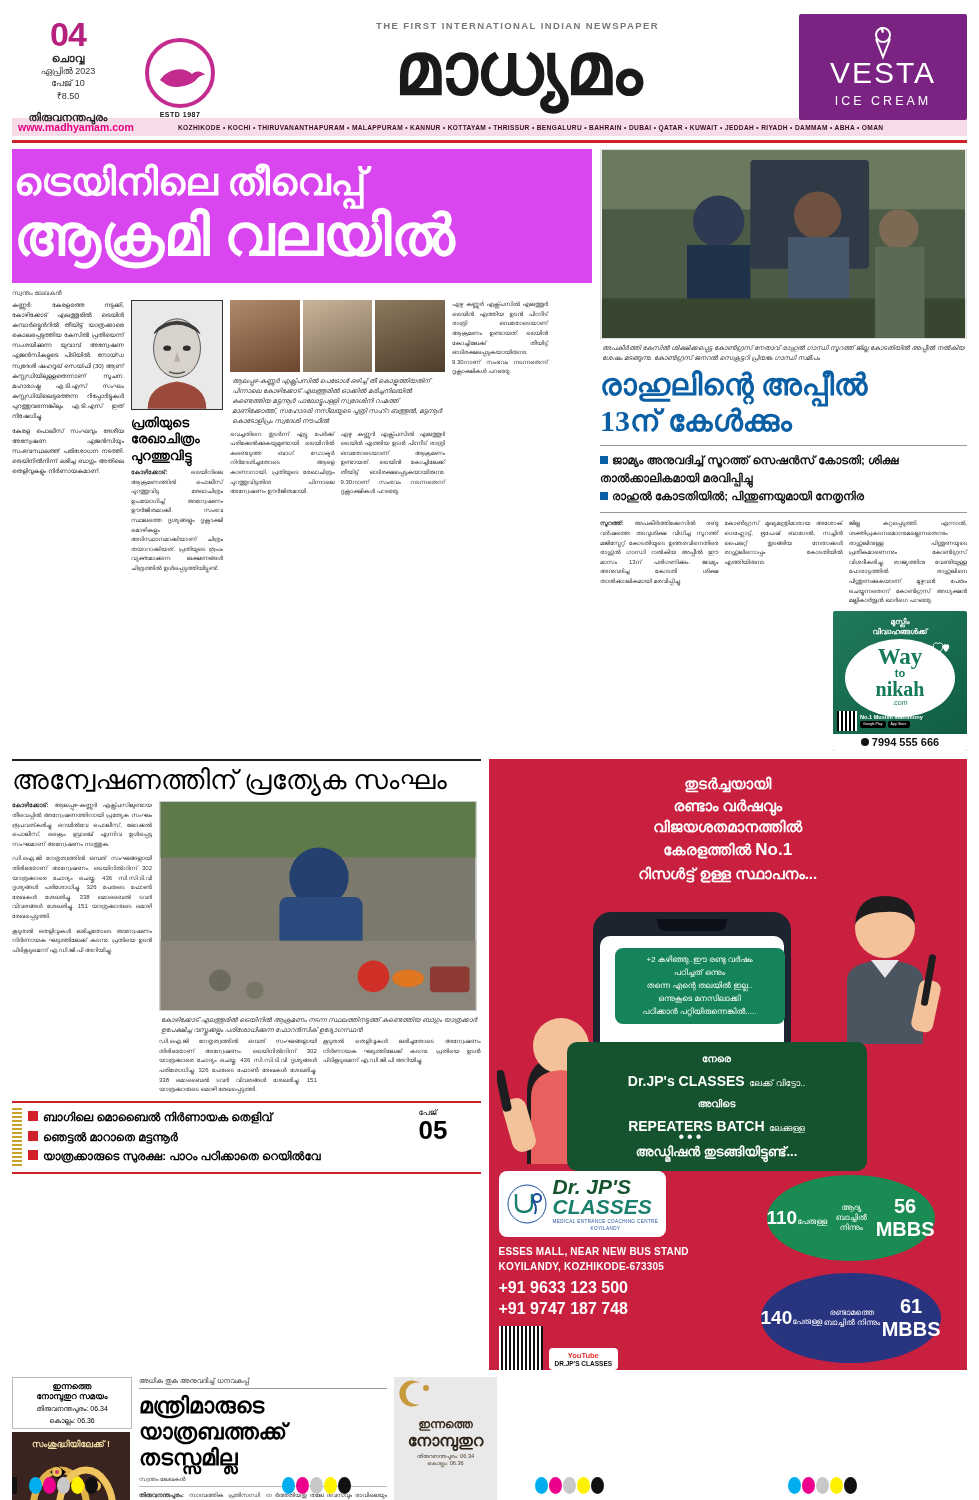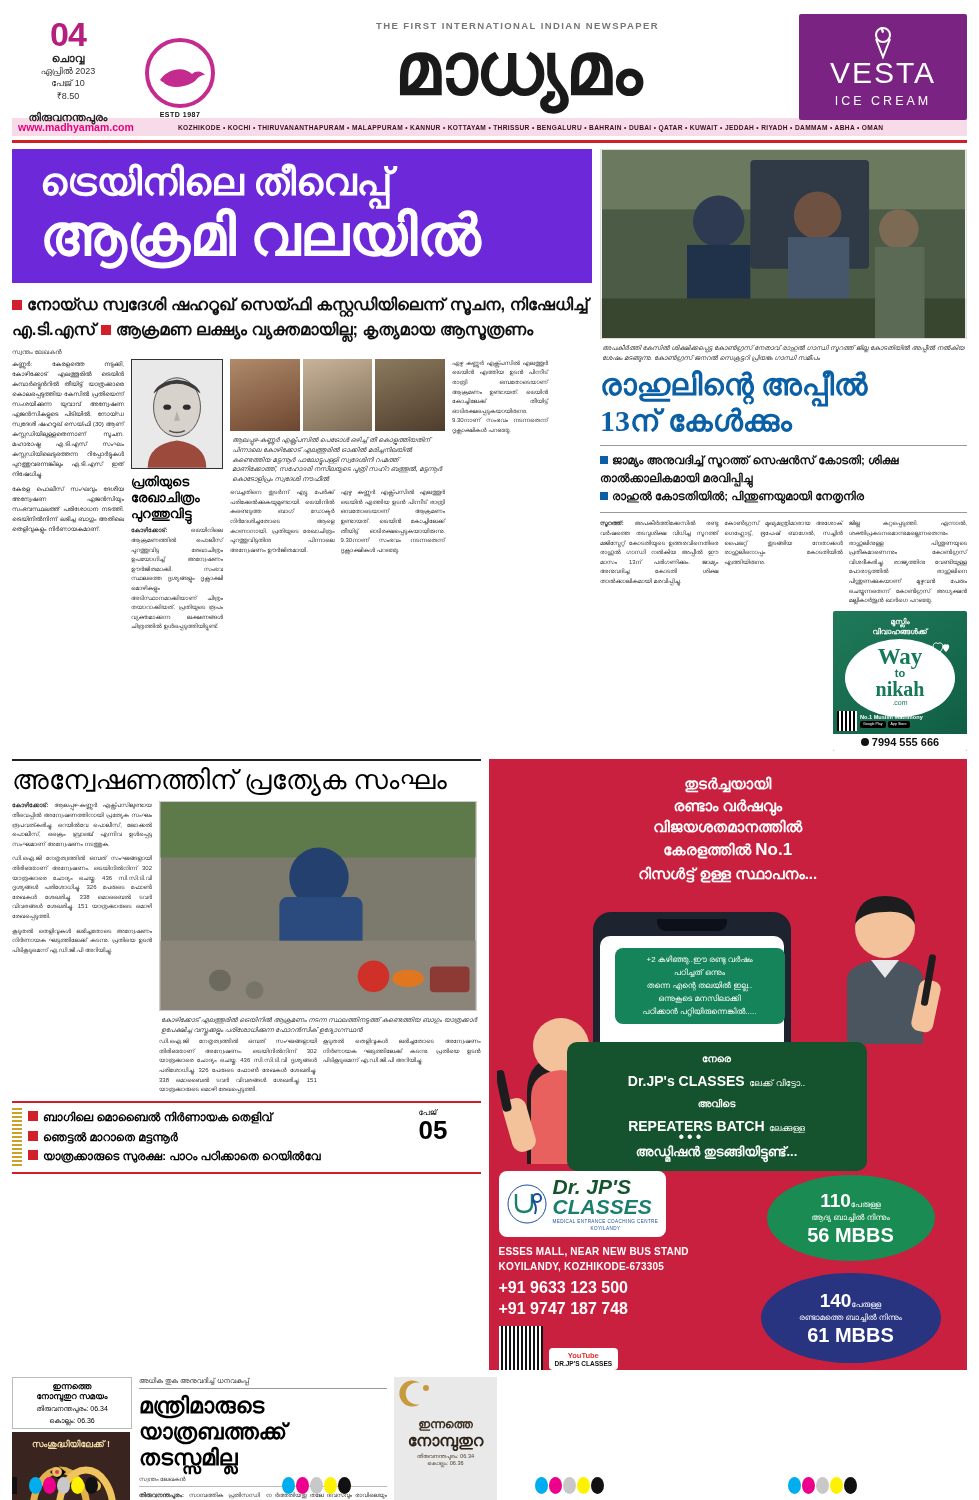--- a/index.html
+++ b/index.html
@@ -45,21 +45,21 @@
   .editions { background:#f7dbe8; height:18px; display:flex; align-items:center; padding:0 6px; }
   .web { color:#e6007e; font-weight:bold; font-size:10.5px; width:160px; }
   .ed-list { font-size:6.6px; letter-spacing:.35px; color:#3a1020; font-weight:bold; }
 
   .rule-red { height:3px; background:#cf2027; margin-top:4px; }
 
   
   .topblock { display:flex; gap:8px; margin-top:6px; }
   .lead { width:580px; }
   .lead-banner {
-    background:#6d28d9; color:#fff; padding:12px 14px 16px 28px;
+    background:#d946ef; color:#fff; padding:12px 14px 16px 2px;
   }
   .lead-k { font-size:38px; font-weight:bold; line-height:1.12; font-family:"Liberation Serif", serif;}
   .lead-h { font-size:57px; font-weight:bold; line-height:1.1; margin-top:1px; font-family:"Liberation Serif", serif;}
   .lead-subs { margin-top:9px; font-size:16.5px; font-weight:bold; color:#111; line-height:1.5; }
   .bsq { display:inline-block; width:10px; height:10px; background:#d2202a; margin-right:5px; }
 
   .rightcol { width:367px; }
   .photo-main { width:100%; height:190px; position:relative; overflow:hidden; border:1px solid #ddd; }
   .cap { font-size:6.6px; line-height:1.5; color:#333; font-style:italic; padding:4px 2px 2px 2px; }
 
@@ -84,21 +84,21 @@
   .jp-l1 { font-size:15px; font-weight:bold; line-height:1.45; }
   .jp-no1 { font-size:17px; font-weight:bold; }
   .jp-phone { width:200px; height:150px; margin:0 auto; background:#1e2330; border-radius:18px; position:relative; }
   .jp-bubble-green { background:#16845a; border-radius:8px; padding:6px; font-size:8px; text-align:center; line-height:1.6; }
   .jp-bubble-blue { background:#14532d; border-radius:10px; padding:8px 10px; text-align:center; line-height:1.7; }
   .jp-logo { background:#fff; border-radius:8px; padding:6px 8px; display:inline-block; }
   .jp-logo-txt { color:#14532d; font-weight:bold; font-style:italic; font-size:21px; line-height:0.95; }
   .jp-logo-sub { color:#1b4e9b; font-size:4.6px; letter-spacing:.4px; text-align:center; margin-top:2px; }
   .jp-addr { font-size:10px; font-weight:bold; line-height:1.5; letter-spacing:.2px; }
   .jp-tel { font-size:16px; font-weight:bold; line-height:1.3; }
-  .ellipse { border-radius:50%; display:flex; flex-direction:column; align-items:center; justify-content:center; text-align:center;}
+  .ellipse { border-radius:50%; display:flex; flex-direction:row; align-items:center; justify-content:center; text-align:center;}
 
   
   .bottom { display:flex; gap:7px; margin-top:7px; }
   .kairali { width:118px; background:#3a2420; position:relative; overflow:hidden; }
   .iftar-box { border:1px solid #bbb; text-align:center; padding:3px 2px; }
   .iftar-t { font-size:8.5px; font-weight:bold; line-height:1.25; }
   .iftar-s { font-size:7px; line-height:1.35; margin-top:2px;}
 
   .tmt { width:103px; background:#e9e9ea; position:relative; overflow:hidden; }
 
@@ -157,24 +157,20 @@
     <div class="ed-list">KOZHIKODE • KOCHI • THIRUVANANTHAPURAM • MALAPPURAM • KANNUR • KOTTAYAM • THRISSUR • BENGALURU  •  BAHRAIN • DUBAI • QATAR • KUWAIT • JEDDAH • RIYADH • DAMMAM • ABHA • OMAN</div>
   </div>
   <div class="rule-red"></div>
 
   <div class="topblock">
 
     <div class="lead">
       <div class="lead-banner">
         <div class="lead-k">ട്രെയിനിലെ തീവെപ്പ്</div>
         <div class="lead-h">ആക്രമി വലയിൽ</div>
-      </div>
-      <div class="lead-subs">
-        <span class="bsq"></span><span>നോയ്ഡ സ്വദേശി ഷഹറൂഖ് സെയ്ഫി കസ്റ്റഡിയിലെന്ന് സൂചന, നിഷേധിച്ച് എ.ടി.എസ്</span>
-        <span class="bsq"></span><span>ആക്രമണ ലക്ഷ്യം വ്യക്തമായില്ല; കൃത്യമായ ആസൂത്രണം</span>
       </div>
 
       <div style="font-size:6.4px;color:#444;margin:6px 0 3px;">സ്വന്തം ലേഖകൻ</div>
 
       <div style="display:flex;gap:7px;margin-top:2px;">
 
         <div style="width:112px;">
           <div class="tcol">കണ്ണൂർ: കേരളത്തെ നടുക്കി, കോഴിക്കോട് എലത്തൂരിൽ ട്രെയിൻ കമ്പാർട്ട്മെന്‍റിൽ തീയിട്ട് യാത്രക്കാരെ കൊലപ്പെടുത്തിയ കേസിൽ പ്രതിയെന്ന് സംശയിക്കുന്ന യുവാവ് അന്വേഷണ ഏജൻസികളുടെ പിടിയിൽ. നോയ്ഡ സ്വദേശി ഷഹറൂഖ് സെയ്ഫി (30) ആണ് കസ്റ്റഡിയിലുള്ളതെന്നാണ് സൂചന. മഹാരാഷ്ട്ര എ.ടി.എസ് സംഘം കസ്റ്റഡിയിലെടുത്തെന്ന റിപ്പോർട്ടുകൾ പുറത്തുവന്നെങ്കിലും എ.ടി.എസ് ഇത് നിഷേധിച്ചു.</div>
           <div class="tcol" style="margin-top:5px;">കേരള പൊലീസ് സംഘവും ദേശീയ അന്വേഷണ ഏജൻസിയും സംഭവസ്ഥലത്ത് പരിശോധന നടത്തി. ട്രെയിനിൽനിന്ന് ലഭിച്ച ബാഗും അതിലെ തെളിവുകളും നിർണായകമാണ്.</div>
         </div>

